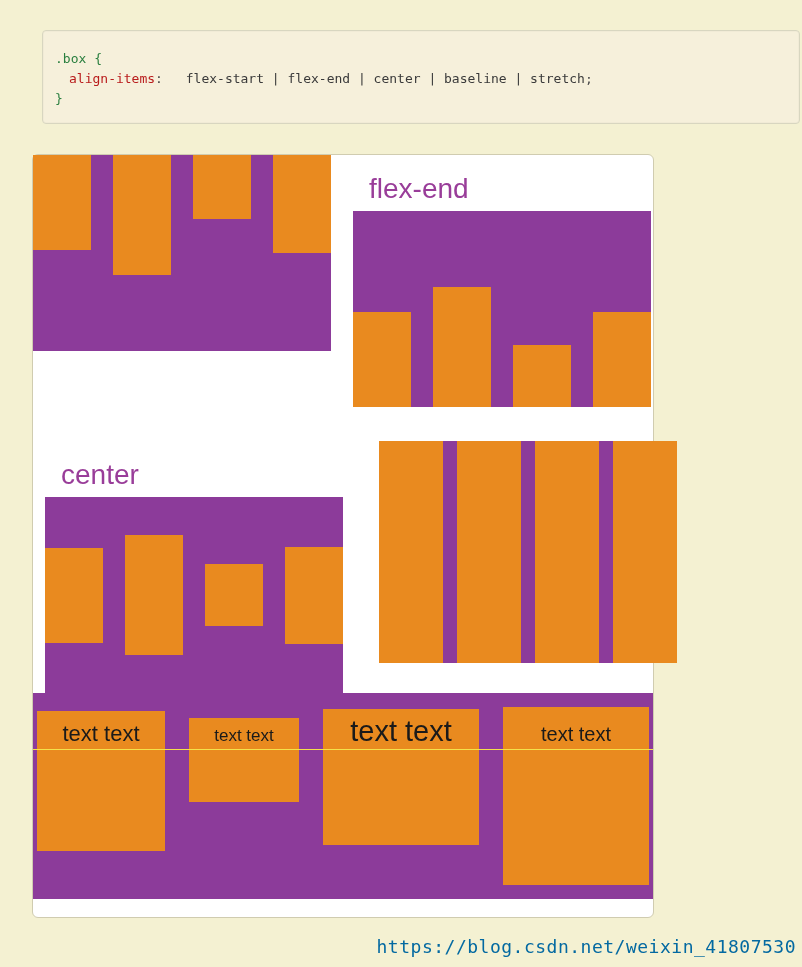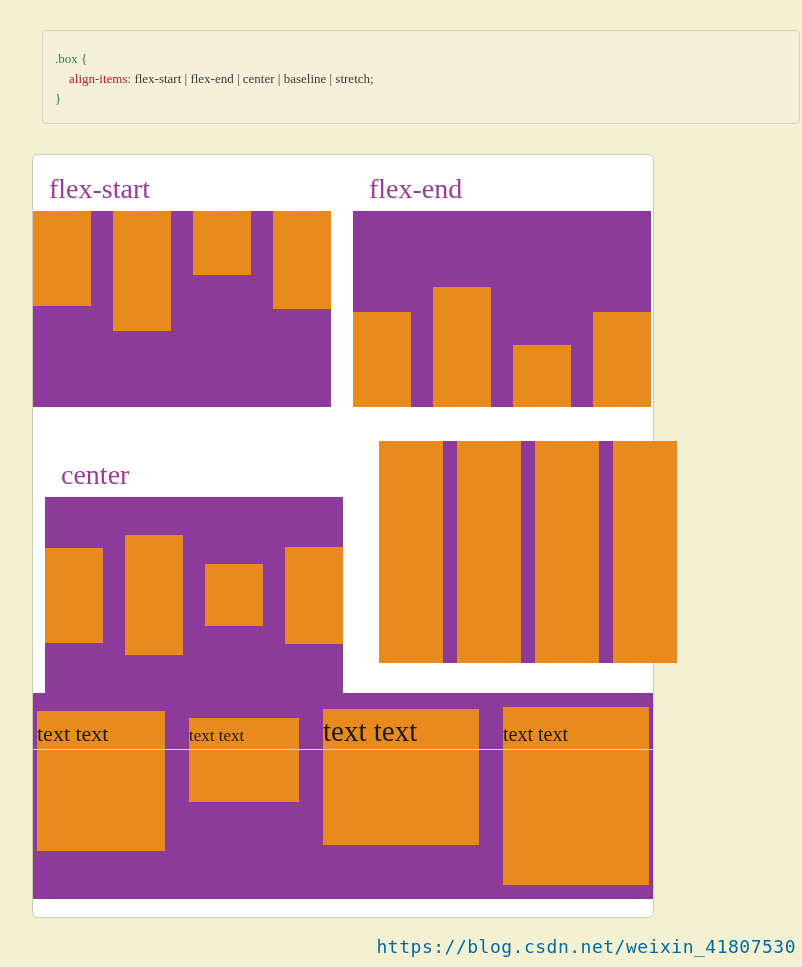--- a/index.html
+++ b/index.html
@@ -1,15 +1,15 @@
 <!DOCTYPE html>
 <html><head>
 <meta charset="utf-8">
 <style>
-  * { box-sizing: border-box; margin: 0; padding: 0; font-family: Liberation Serif, serif; }
+  * { box-sizing: border-box; margin: 0; padding: 0; }
   body {
     background: #f4f1d2;
     font-family: "Helvetica Neue", Arial, sans-serif;
     width: 802px;
     height: 967px;
     overflow: hidden;
     position: relative;
   }
   .code-block {
     background: #f6f0db;
@@ -19,21 +19,21 @@
     padding: 18px 12px 14px 12px;
     width: 758px;
     font-family: Consolas, Menlo, monospace;
     font-size: 13px;
     line-height: 1.55;
     color: #4a4a4a;
     box-shadow: inset 0 0 0 1px rgba(0,0,0,0.02);
   }
   .code-selector { color: #2a7f3f; }
   .code-property { color: #b91c1c; }
-  .code-value { color: #3a3a3a; }
+  .code-value { color: #3a3a3a; margin-left: 15px; }
   .code-brace { color: #2a7f3f; }
 
   .demo-card {
     background: #fff;
     border: 1px solid #d0ccb0;
     border-radius: 6px;
     margin: 30px 0 0 32px;
     width: 622px;
     padding-bottom: 18px;
     position: relative;
@@ -102,21 +102,21 @@
     height: 206px;
     position: relative;
     margin: 0;
     gap: 8px;
   }
   .bitem {
     background: #e98a1f;
     color: #1a1a1a;
     display: flex;
     align-items: flex-start;
-    justify-content: flex-start;
+    justify-content: center;
     padding-top: 10px;
   }
   .b1 { width: 128px; height: 140px; font-size: 22px; font-weight:400; }
   .b2 { width: 110px; height: 84px;  font-size: 17px; font-weight:400; padding-top:8px;}
   .b3 { width: 156px; height: 136px; font-size: 29px; font-weight:400; padding-top:6px;}
   .b4 { width: 146px; height: 178px; font-size: 20px; font-weight:400; padding-top:16px;}
 
   .baseline-line {
     position: absolute;
     left: 0; right: 0;
@@ -165,21 +165,20 @@
   </div>
   <div>
     <span class="code-brace">}</span>
   </div>
 </div>
 
 <div class="demo-card">
 
   <div class="row1">
     <div class="cell cell-left">
-      <div class="label">flex-start</div>
       <div class="flexbox fx-start">
         <div class="item i1"></div>
         <div class="item i2"></div>
         <div class="item i3"></div>
         <div class="item i4"></div>
       </div>
     </div>
     <div class="cell cell-right">
       <div class="label">flex-end</div>
       <div class="flexbox fx-end">

